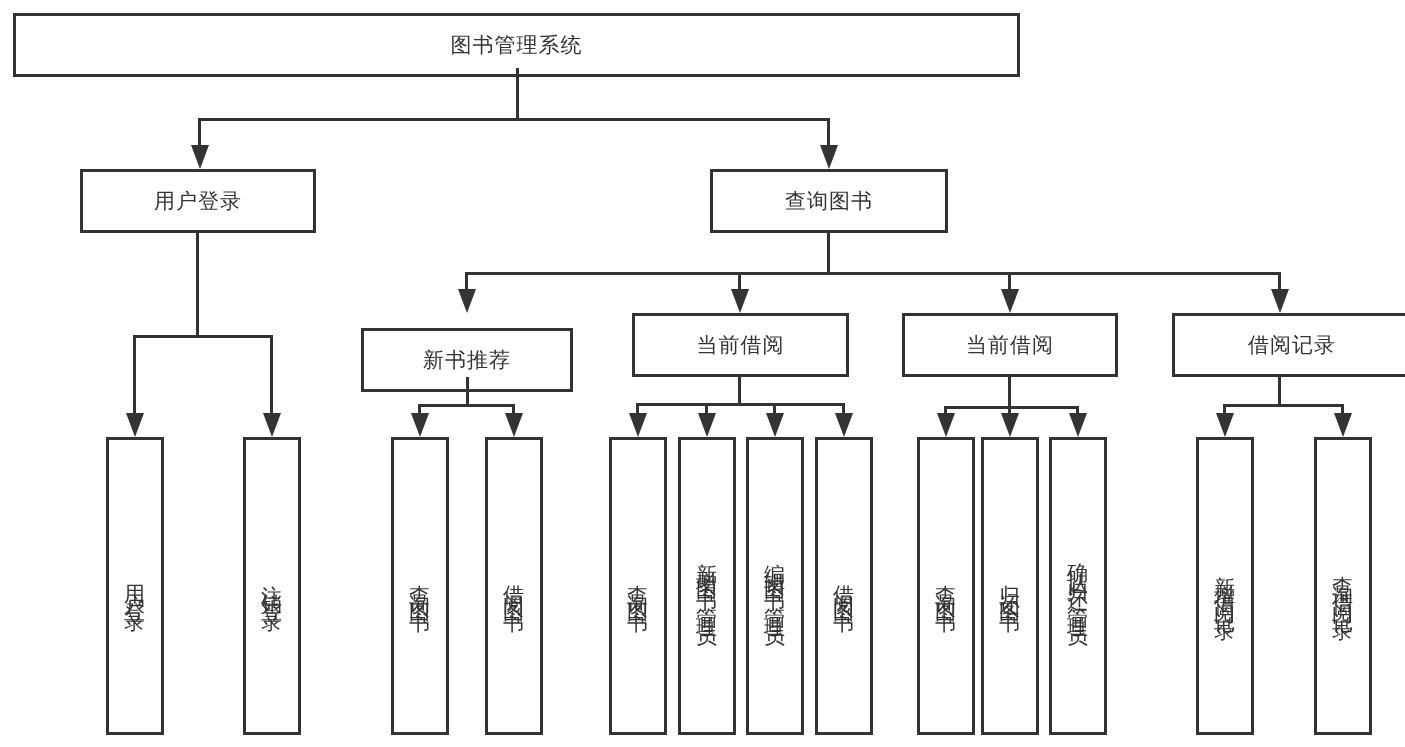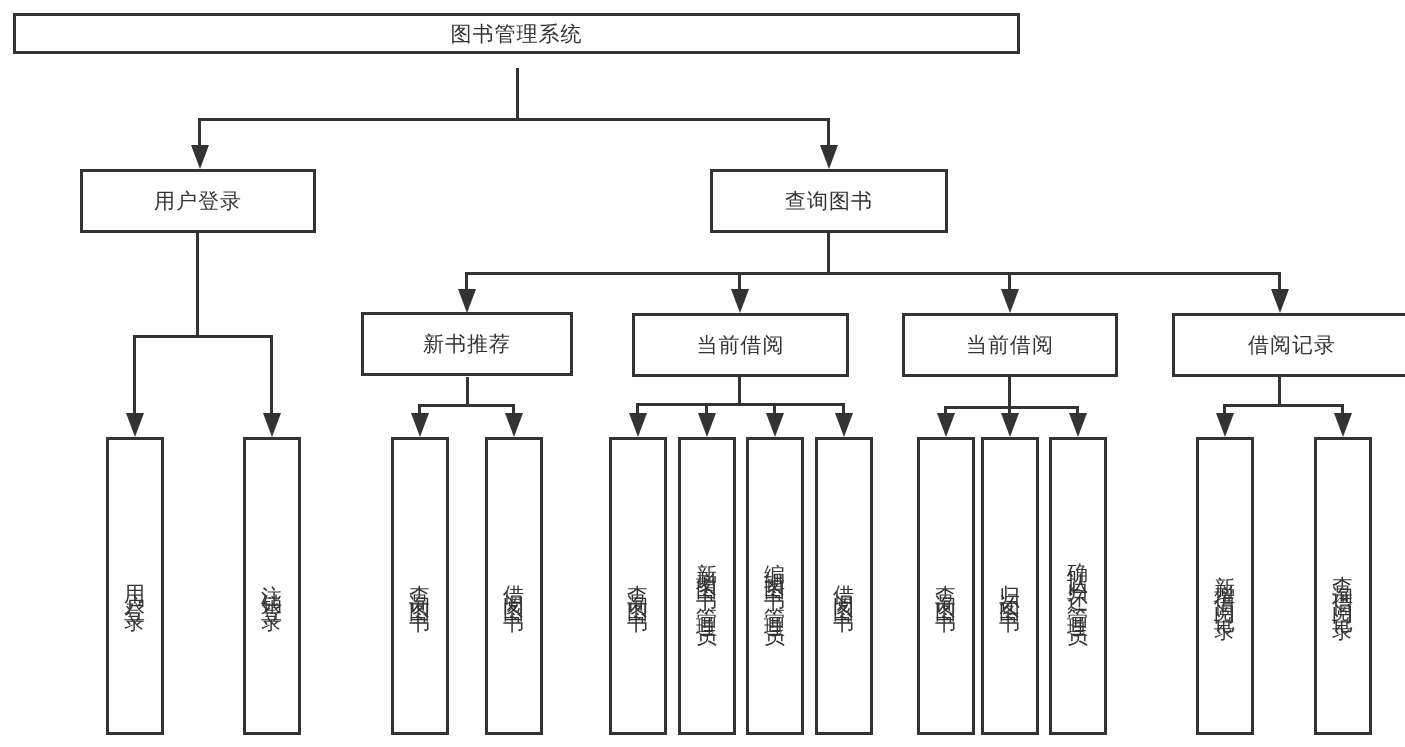--- a/index.html
+++ b/index.html
@@ -60,21 +60,21 @@
     opacity:.85;
     z-index:5;
     white-space:nowrap;
   }
 </style>
 </head>
 <body>
 
 <div id="canvas">
 
-  <div class="hbox" style="left:13px;top:13px;width:1007px;height:41px;">
+  <div class="hbox" style="left:13px;top:13px;width:1007px;height:64px;">
     <span>图书管理系统</span>
   </div>
 
   <div class="vline" style="left:516px;top:68px;height:53px;"></div>
   <div class="hline" style="left:198px;top:118px;width:632px;"></div>
   <div class="vline" style="left:198px;top:121px;height:26px;"></div>
   <div class="arrow" style="left:191px;top:145px;"></div>
   <div class="vline" style="left:827px;top:121px;height:26px;"></div>
   <div class="arrow" style="left:820px;top:145px;"></div>
 
@@ -96,21 +96,21 @@
   <div class="hline" style="left:465px;top:272px;width:816px;"></div>
   <div class="vline" style="left:465px;top:275px;height:16px;"></div>
   <div class="arrow" style="left:458px;top:289px;"></div>
   <div class="vline" style="left:738px;top:275px;height:16px;"></div>
   <div class="arrow" style="left:731px;top:289px;"></div>
   <div class="vline" style="left:1008px;top:275px;height:16px;"></div>
   <div class="arrow" style="left:1001px;top:289px;"></div>
   <div class="vline" style="left:1278px;top:275px;height:16px;"></div>
   <div class="arrow" style="left:1271px;top:289px;"></div>
 
-  <div class="hbox" style="left:361px;top:312px;width:212px;height:64px;">
+  <div class="hbox" style="left:361px;top:328px;width:212px;height:64px;">
     <span>新书推荐</span>
   </div>
   <div class="hbox" style="left:632px;top:313px;width:217px;height:64px;">
     <span>当前借阅</span>
   </div>
   <div class="hbox" style="left:902px;top:313px;width:216px;height:64px;">
     <span>当前借阅</span>
   </div>
   <div class="hbox" style="left:1172px;top:313px;width:240px;height:64px;">
     <span>借阅记录</span>

